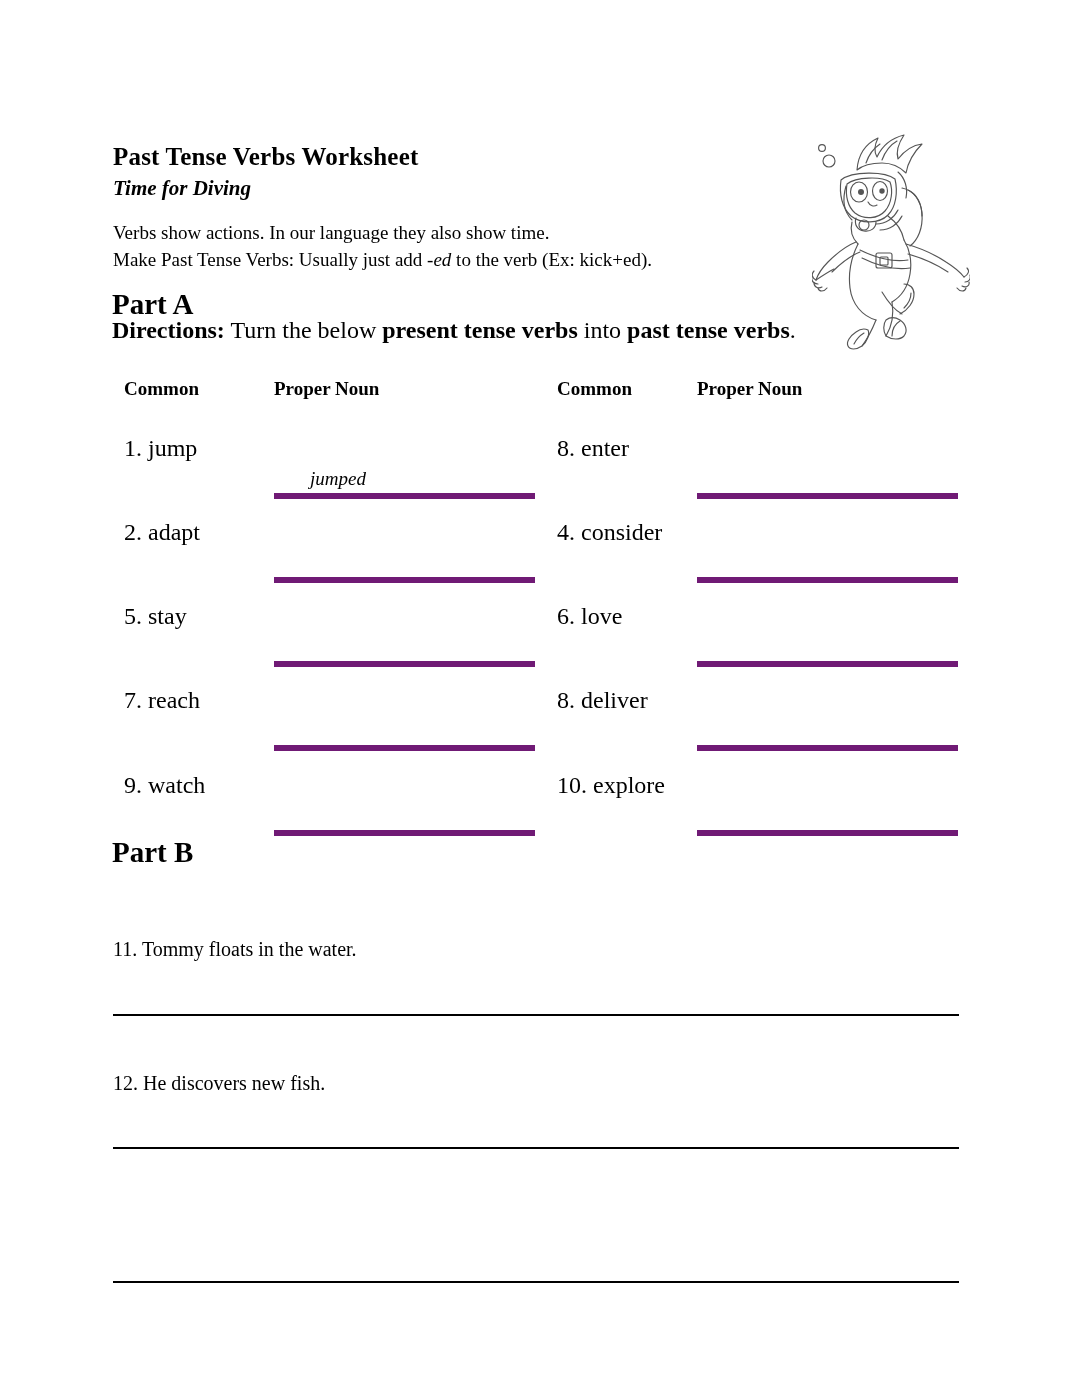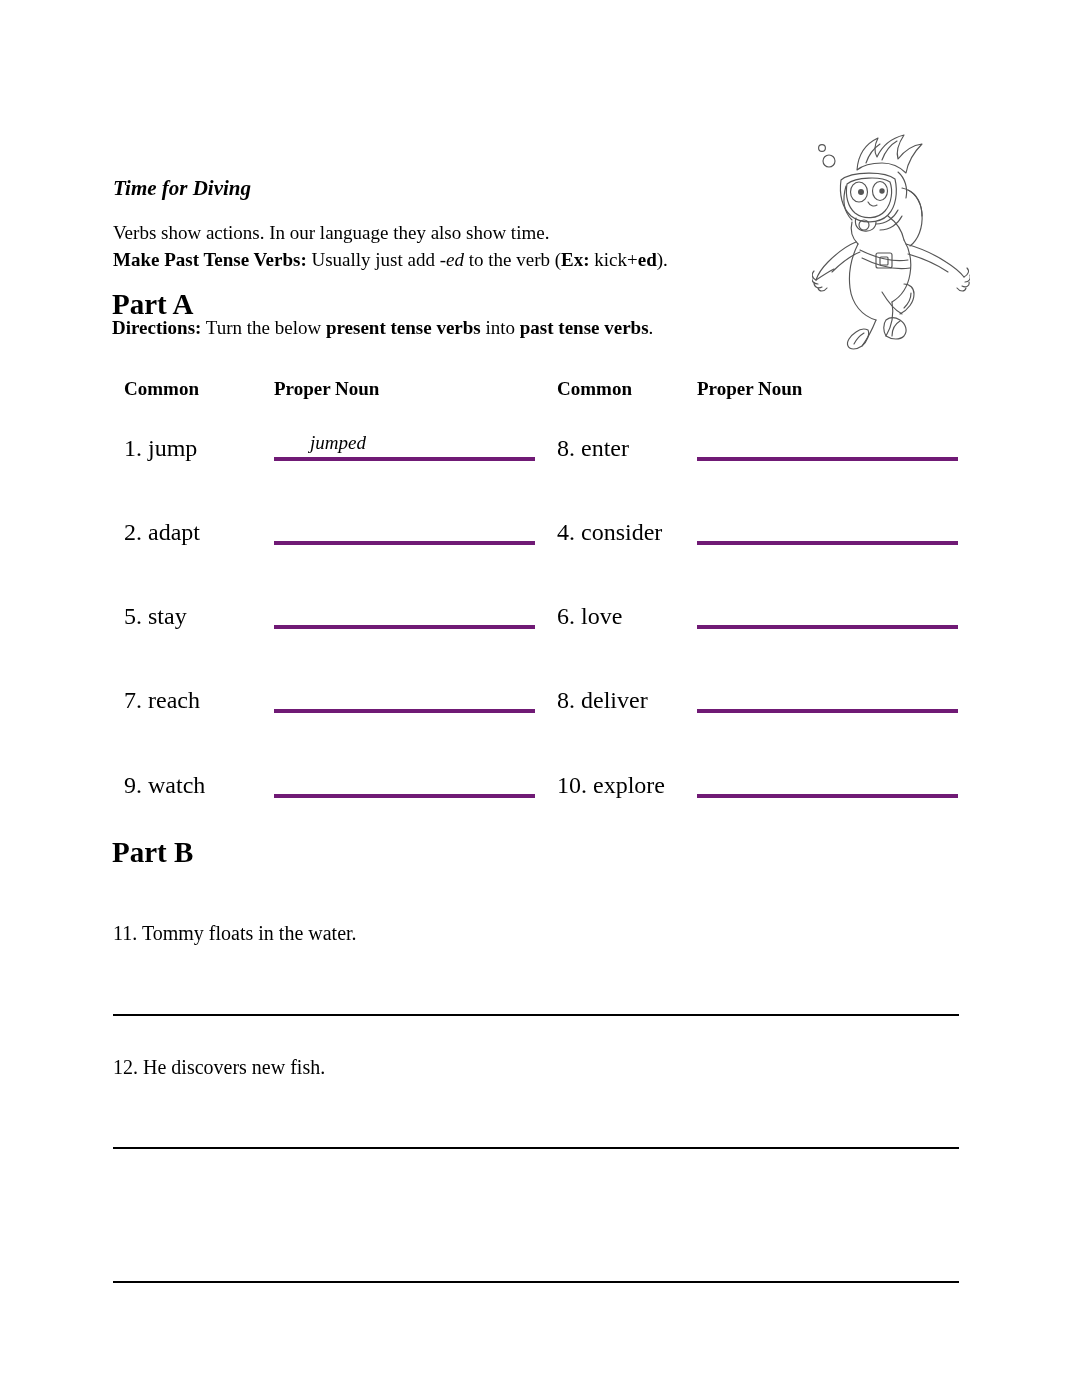--- a/index.html
+++ b/index.html
@@ -63,33 +63,33 @@
 
   
   .intro {
     position: absolute;
     left: 113px;
     top: 219px;
     width: 700px;
     font-size: 19px;
     line-height: 27px;
   }
-  .intro b { font-weight: bold; margin-top: 32px; }
+  .intro b { font-weight: normal; margin-top: 32px; }
   .intro i { font-style: italic; margin-top: 44px; }
 
   
   .part-head {
     position: absolute;
     font-size: 29px;
     font-weight: bold;
     white-space: nowrap;
   }
   .part-dir {
     position: absolute;
-    font-size: 19px;
+    font-size: 24px;
     white-space: nowrap;
     text-align: right;
   }
   .part-dir b { font-weight: bold; }
 
   #partA-head { left: 112px; top: 288px; }
   #partA-dir  { left: 112px; top: 317px; }
   #partB-head { left: 112px; top: 836px; }
   #partB-dir  { left: 112px; top: 866px; }
 
@@ -106,22 +106,23 @@
   #ch-proper-2 { left: 697px; top: 378px; }
 
   .verb-item {
     position: absolute;
     font-size: 24px;
     line-height: 22px;
     white-space: nowrap;
   }
   .answer-blank {
     position: absolute;
-    border-bottom: 4px solid #701a75;
+    border-bottom: 6px solid #701a75;
     height: 26px;
+    margin-top: 36px;
   }
   .answer-blank .answer-text {
     display: block;
     font-size: 19px;
     font-style: italic;
     line-height: 24px;
     padding-left: 36px;
     white-space: nowrap;
   }
 
@@ -132,20 +133,21 @@
   .col-right .verb-item { left: 557px; }
   .col-right .answer-blank { left: 697px; width: 261px; }
 
   
   .sentence {
     position: absolute;
     left: 113px;
     font-size: 20px;
     line-height: 24px;
     white-space: nowrap;
+    margin-top: 16px;
   }
   .write-line {
     position: absolute;
     left: 113px;
     width: 846px;
     border-bottom: 2px solid #000;
     height: 0;
   }
 
   
@@ -157,20 +159,21 @@
     height: 222px;
   }
   #diver svg { display: block; width: 100%; height: 100%; }
 </style>
 </head>
 <body>
 
 <div id="page">
 
 
+  <div class="title">Past Tense Verbs Worksheet</div>
   <div class="subtitle">Time for Diving</div>
 
   <div class="intro">
     <span>Verbs show actions. In our language they also show time.</span><br>
     <b>Make Past Tense Verbs:</b><span> Usually just add </span><i>-ed</i><span> to the verb (</span><b>Ex:</b><span> kick+</span><b>ed</b><span>).</span>
   </div>
 
   <div class="part-head" id="partA-head">Part A</div>
   <div class="part-dir" id="partA-dir">
     <b>Directions:</b><span> Turn the below </span><b>present tense verbs</b><span> into </span><b>past tense verbs</b><span>.</span>

